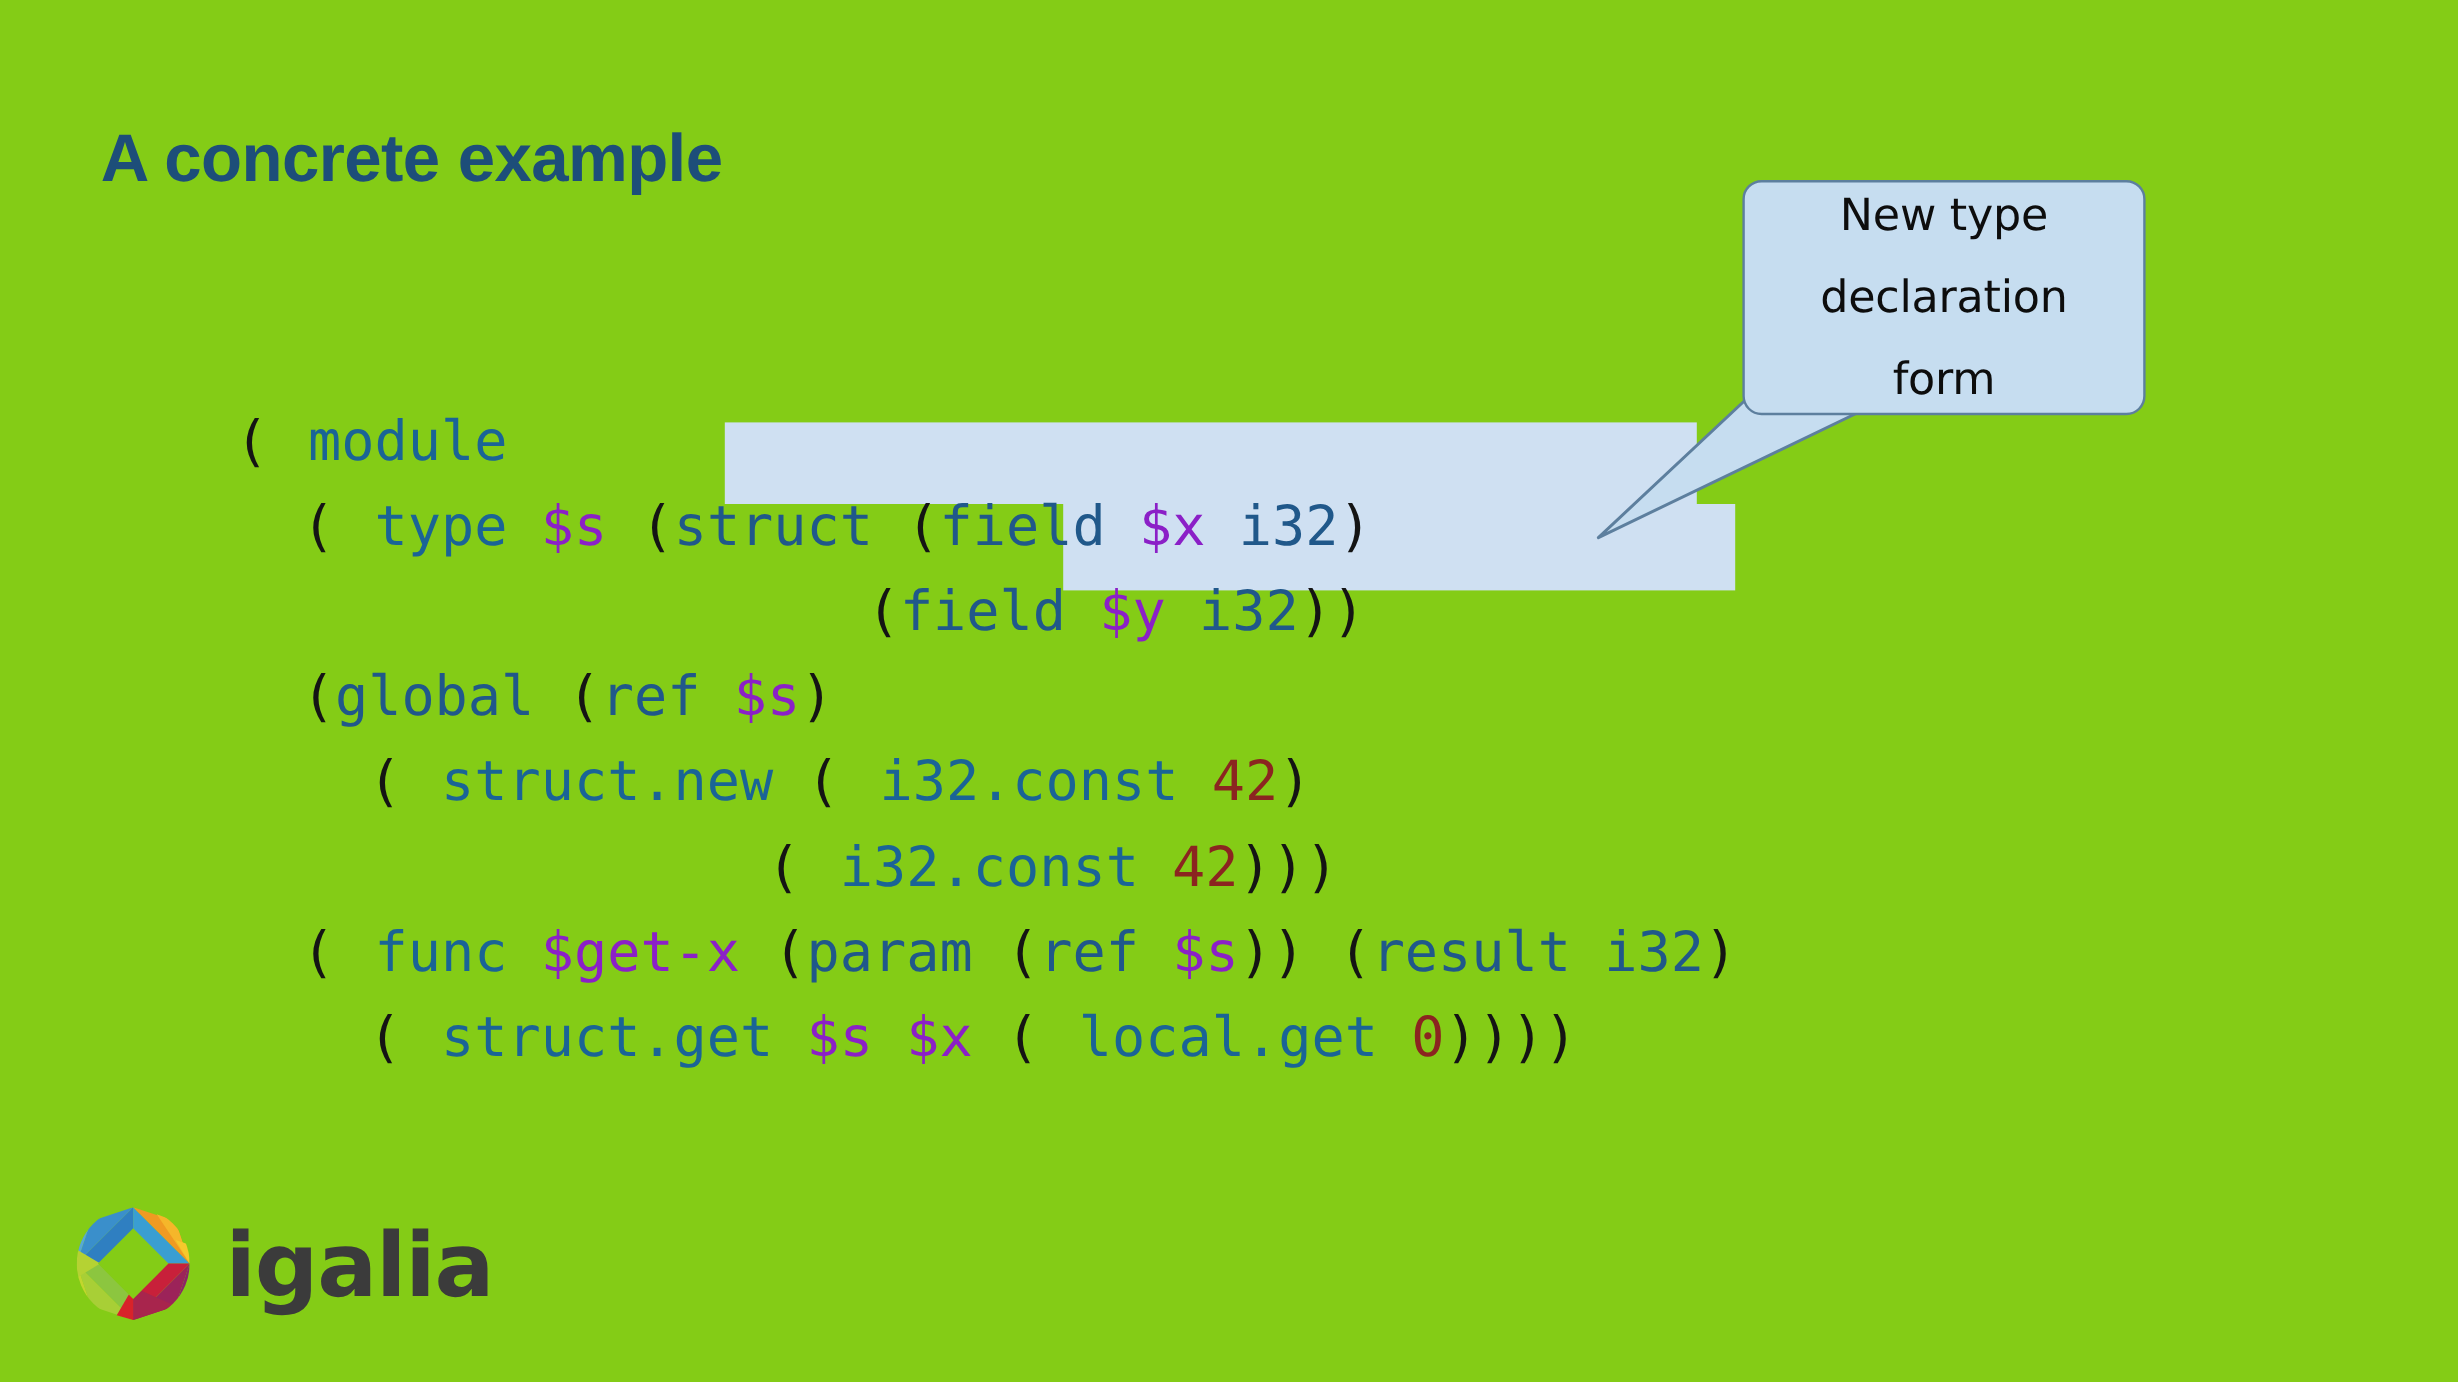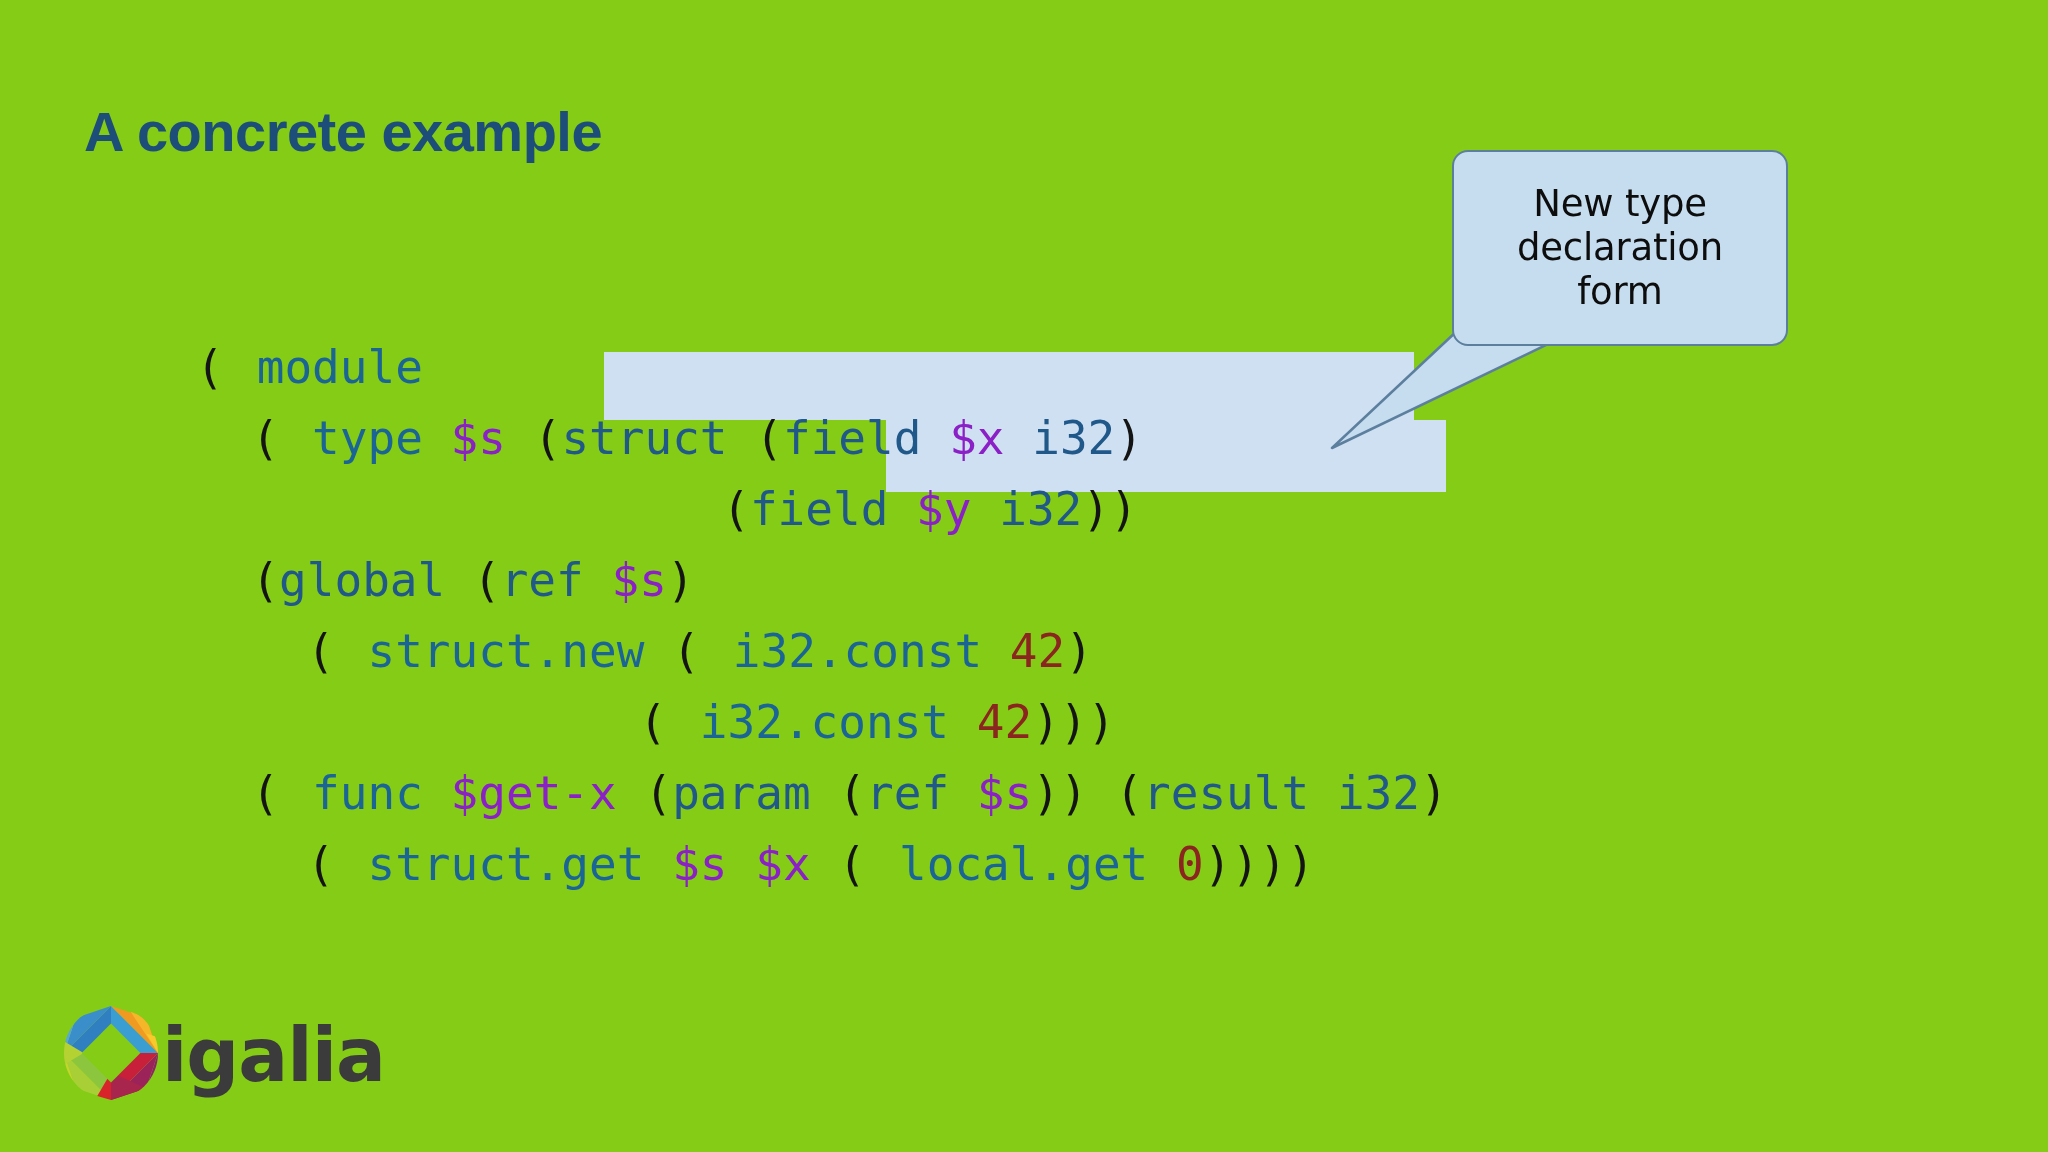--- a/index.html
+++ b/index.html
@@ -96,21 +96,21 @@
     border-radius: 16px;
     box-sizing: border-box;
     display: flex;
     flex-direction: column;
     align-items: center;
     justify-content: center;
   }
   #callout-text {
     font-family: "DejaVu Sans", sans-serif;
     font-size: 37px;
-    line-height: 44px;
+    line-height: 68px;
     color: #0d0d0d;
     text-align: center;
     font-weight: 400;
     letter-spacing: -0.2px;
     white-space: pre-line;
   }
   #callout-tail {
     position: absolute;
     left: -122px;
     top: 178px;
@@ -119,21 +119,21 @@
     overflow: visible;
   }
 
   
   #logo {
     position: absolute;
     left: 62px;
     top: 1004px;
     display: flex;
     align-items: center;
-    gap: 2px;
+    gap: 28px;
     z-index: 4;
   }
   #logo-mark {
     width: 98px;
     height: 98px;
     display: block;
   }
   #logo-word {
     font-family: "DejaVu Sans", sans-serif;
     font-size: 74px;

